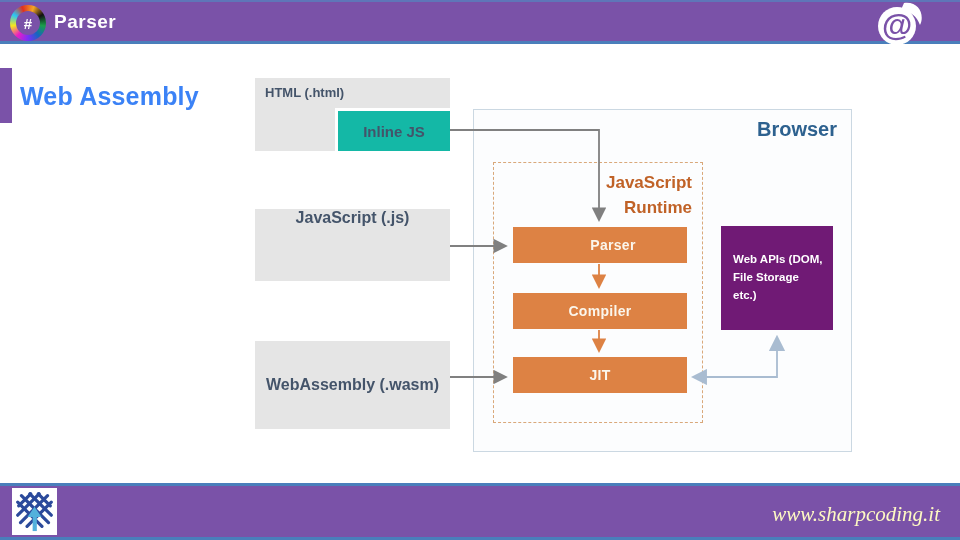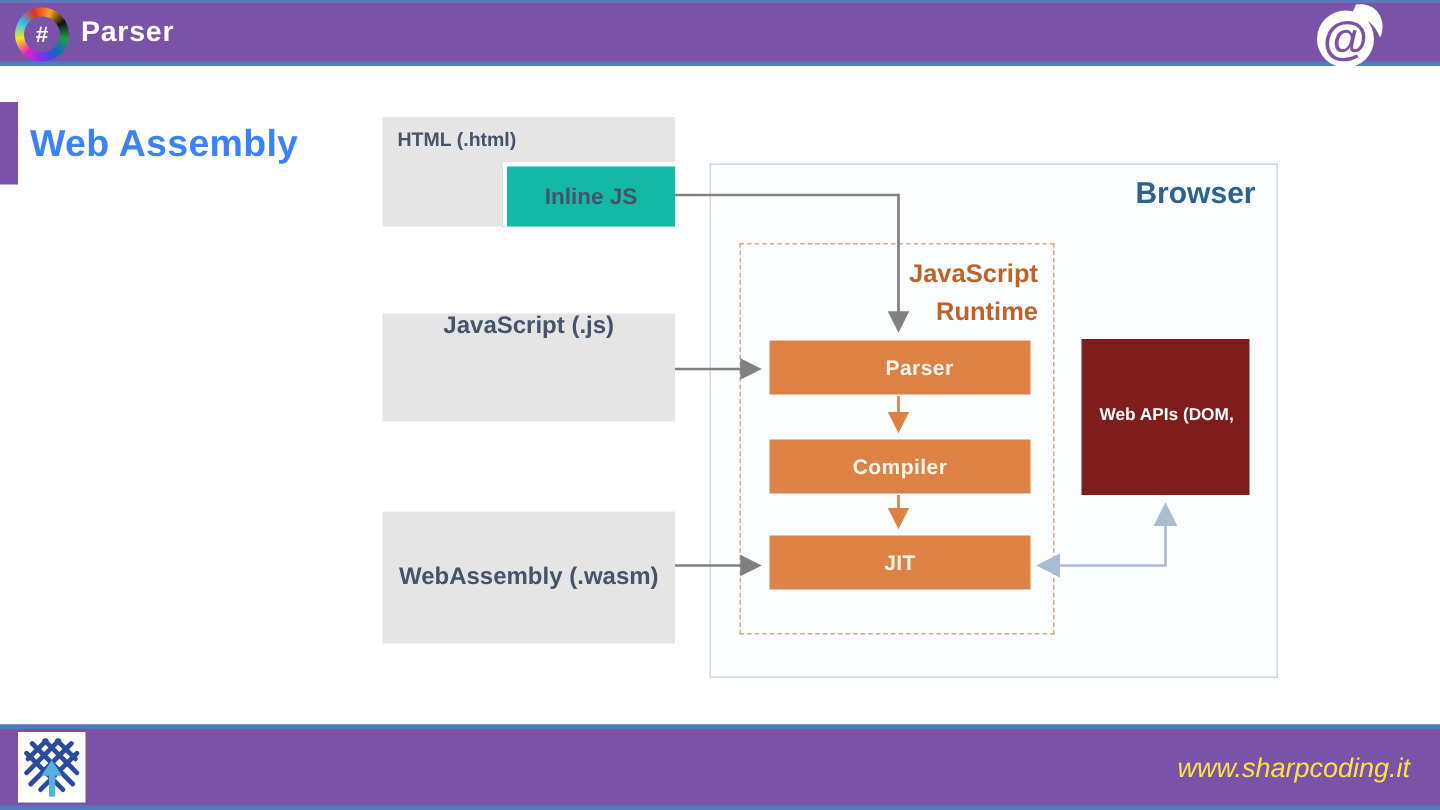--- a/index.html
+++ b/index.html
@@ -67,39 +67,39 @@
   }
   .pipe-box{
     background:#DD8244;color:#FBF6EC;font-weight:bold;font-size:14px;
     display:flex;align-items:center;justify-content:center;
     width:174px;height:36px;left:513px;letter-spacing:.3px;
   }
   .parser-box{top:227px;padding-left:26px;}
   .compiler-box{top:293px;}
   .jit-box{top:357px;}
   .webapis-box{
-    left:721px;top:226px;width:112px;height:104px;background:#7f1d1d;
+    left:721px;top:226px;width:112px;height:104px;background:#701a75;
     color:#ffffff;font-weight:bold;font-size:11.5px;line-height:1.55;
     display:flex;flex-direction:column;justify-content:center;
     padding:0 8px 0 12px;text-align:left;
   }
   .arrows-layer{position:absolute;left:0;top:0;width:960px;height:540px;pointer-events:none;}
   
   .footer{
     position:absolute;left:0;bottom:0;width:960px;height:57px;
     background:#7A52A8;box-sizing:border-box;
     border-top:3px solid #4A7EBB;border-bottom:3px solid #4A7EBB;
   }
   .footer-logo-box{
     position:absolute;left:12px;top:2px;width:45px;height:47px;background:#ffffff;
     display:flex;align-items:center;justify-content:center;
   }
   .footer-url{
-    position:absolute;right:20px;top:16px;color:#fde047;
-    font-family:Liberation Sans, sans-serif;font-style:italic;font-size:18px;
+    position:absolute;right:20px;top:16px;color:#fef9c3;
+    font-family:Liberation Serif, serif;font-style:italic;font-size:21px;
   }
 </style>
 </head>
 <body>
 
 <div class="header">
   <div class="coding-logo">
     <div class="coding-logo-inner">#</div>
   </div>
   <div class="brand-label">Parser</div>
@@ -145,20 +145,21 @@
   </div>
   <div class="dbox pipe-box compiler-box">
     <span>Compiler</span>
   </div>
   <div class="dbox pipe-box jit-box">
     <span>JIT</span>
   </div>
 
   <div class="dbox webapis-box">
     <span>Web APIs (DOM,</span>
+    <span>File Storage etc.)</span>
   </div>
 
   <svg class="arrows-layer">
     <defs>
       <marker id="mGray" viewBox="0 0 10 10" refX="8" refY="5" markerWidth="8" markerHeight="8" orient="auto-start-reverse">
         <path d="M0,0 L10,5 L0,10 z" fill="#808080"></path>
       </marker>
       <marker id="mOrange" viewBox="0 0 10 10" refX="8" refY="5" markerWidth="8" markerHeight="8" orient="auto-start-reverse">
         <path d="M0,0 L10,5 L0,10 z" fill="#DD8244"></path>
       </marker>

